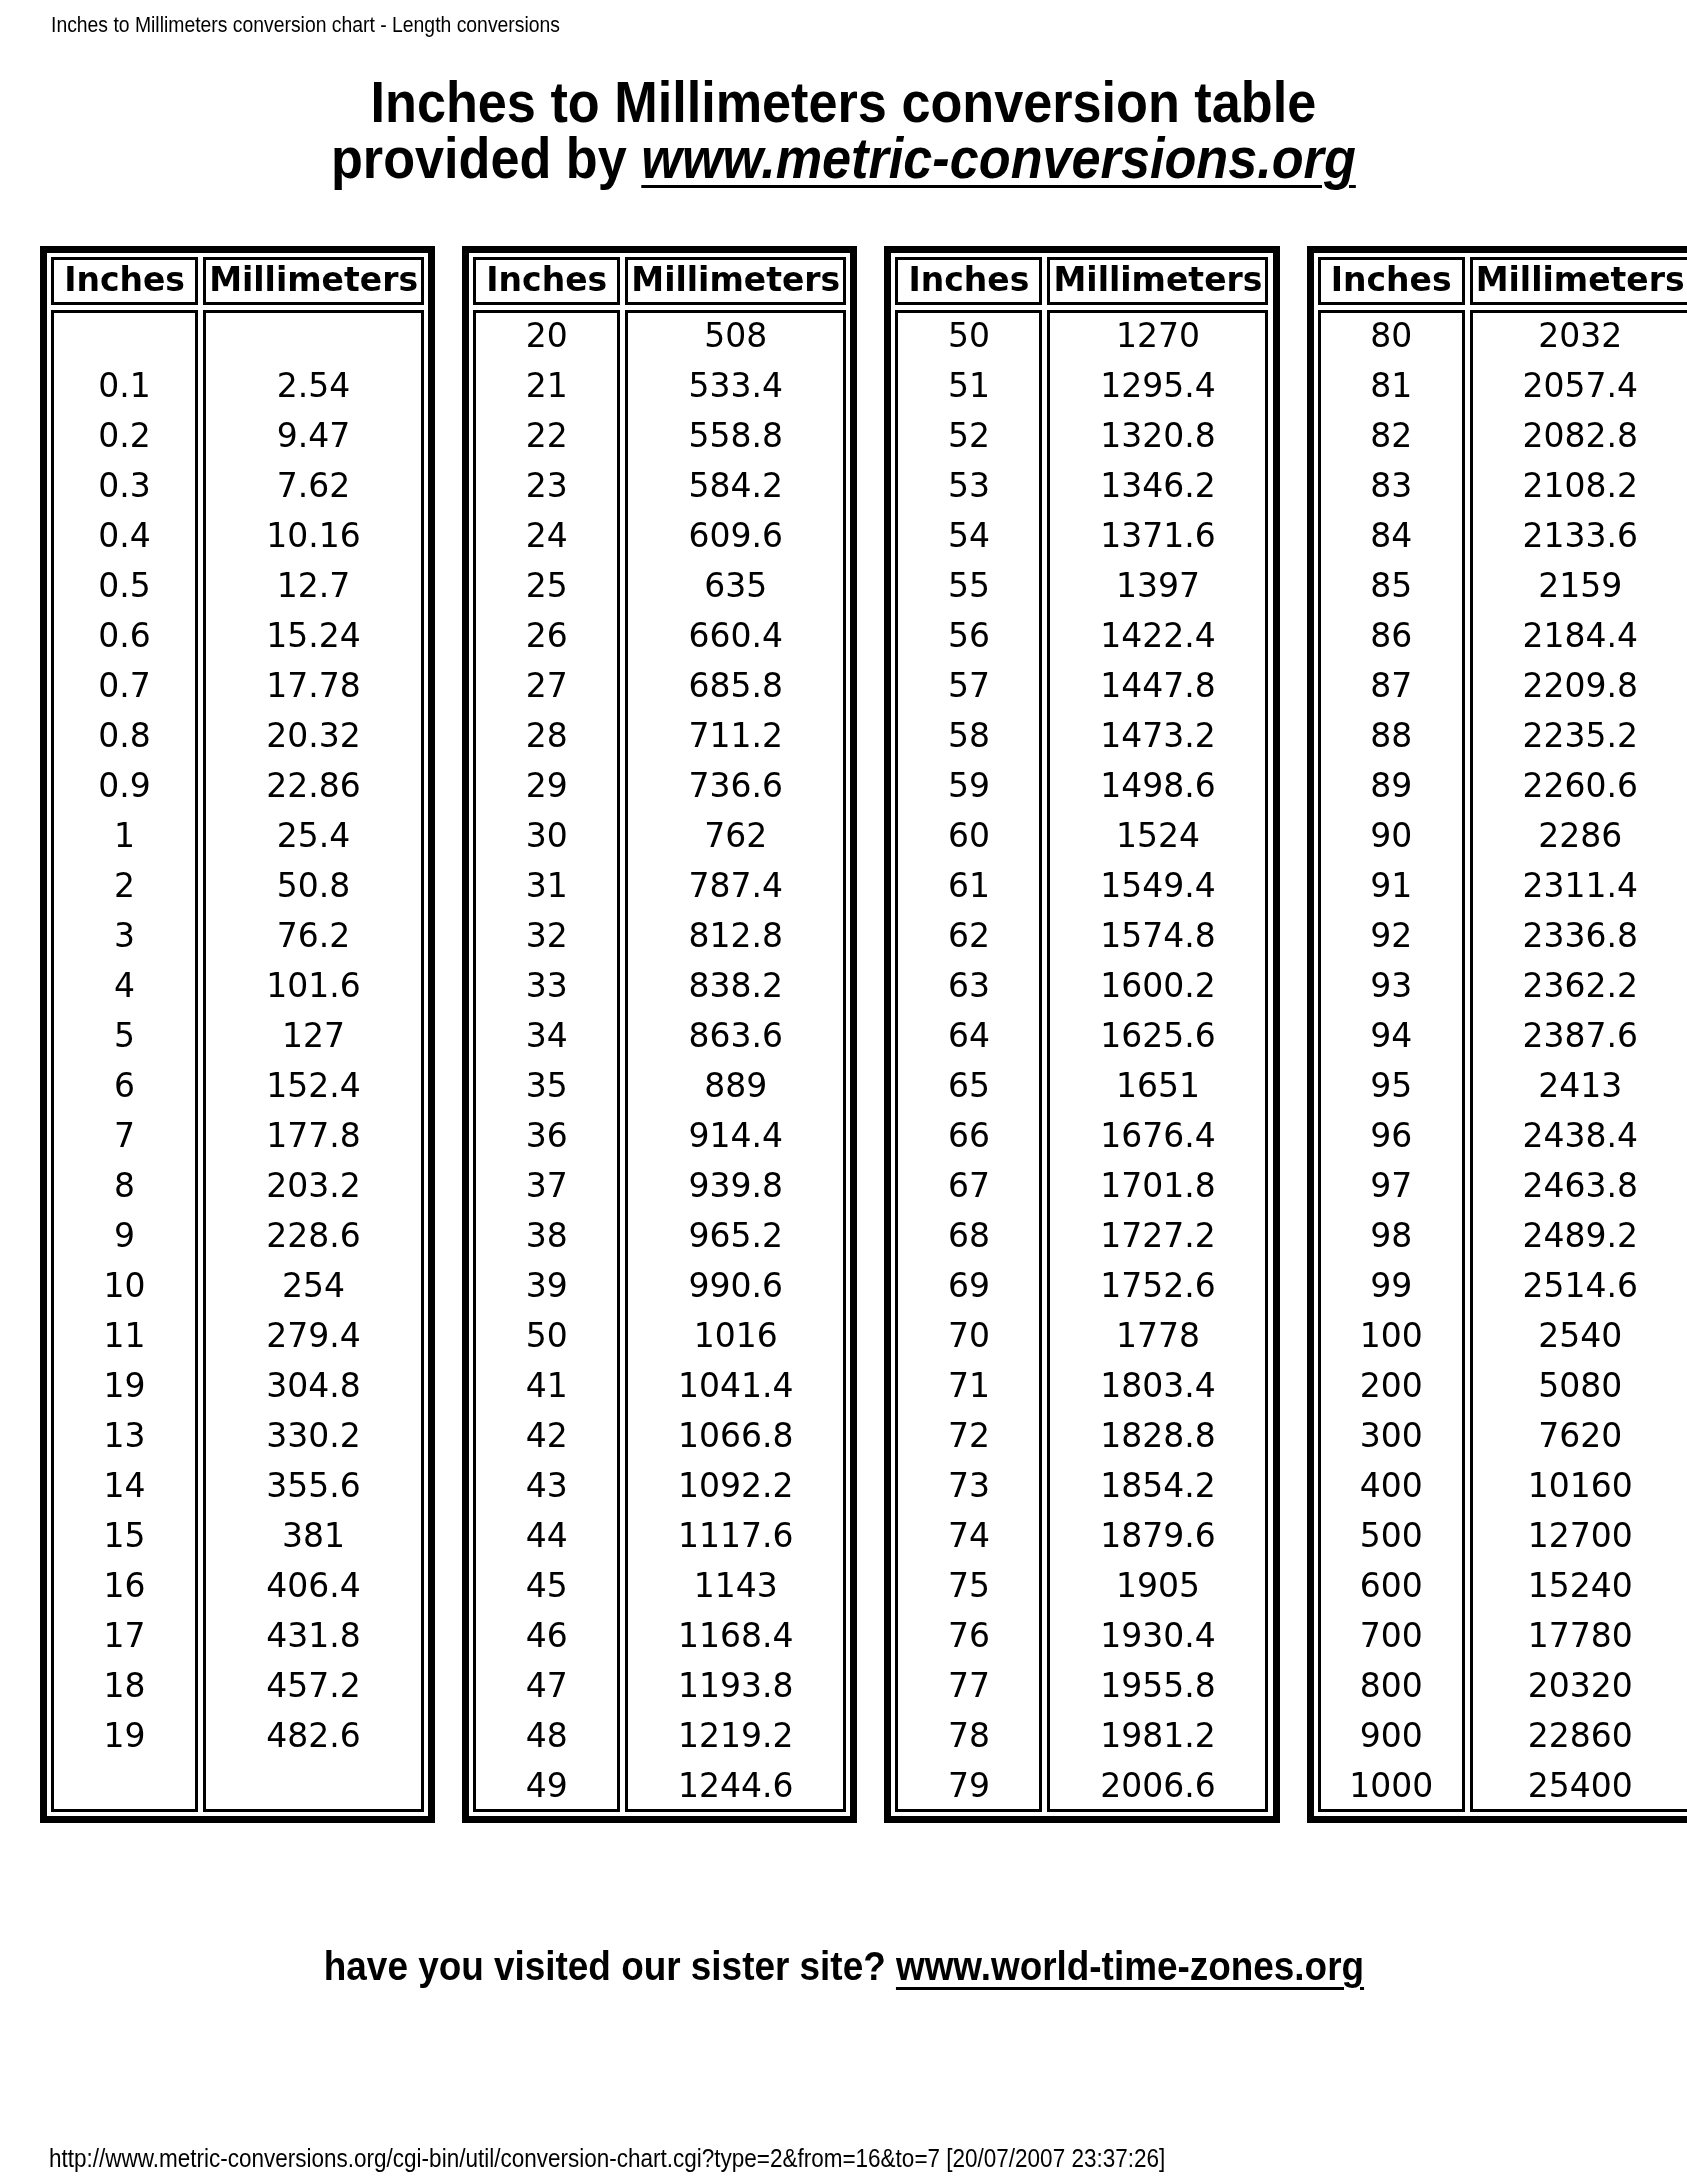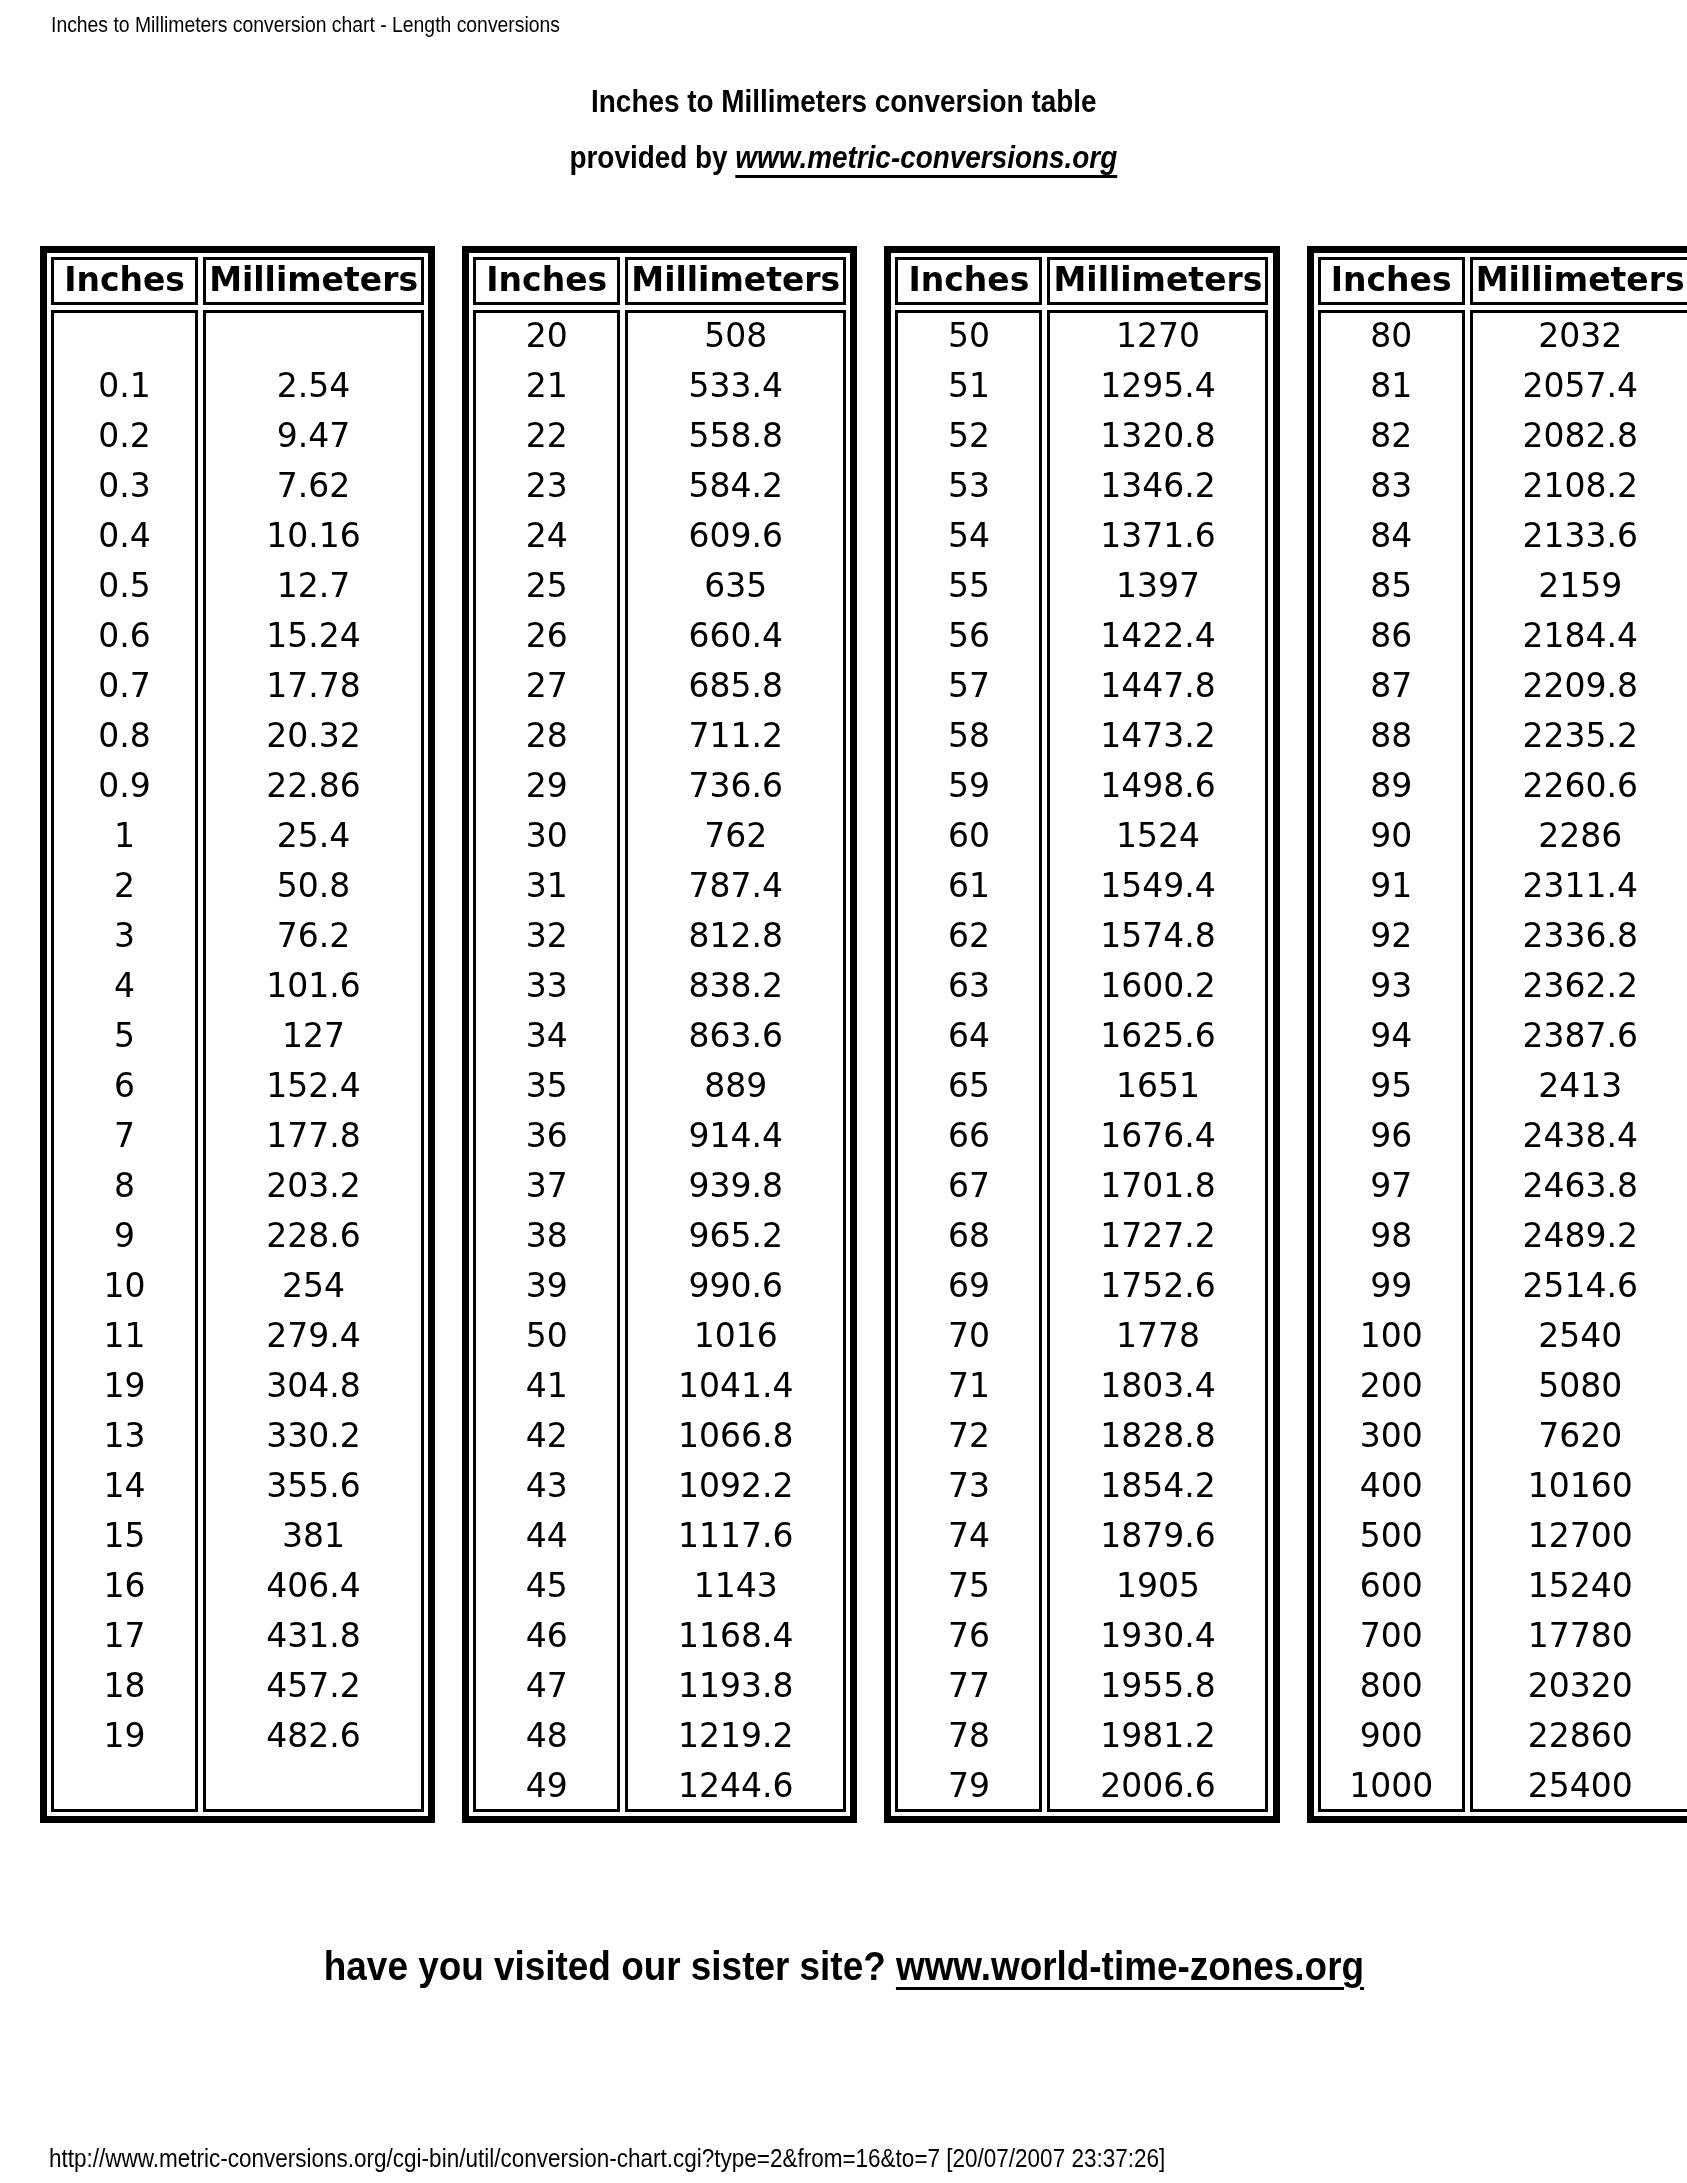--- a/index.html
+++ b/index.html
@@ -11,21 +11,21 @@
   .doc-header{
     position:absolute;top:11.5px;left:51px;
     font-family:"Liberation Sans",sans-serif;
     font-size:22px;white-space:nowrap;
     transform:scaleX(.88);transform-origin:left center;
   }
   .title-block{
     position:absolute;top:74px;left:0;width:100%;
     text-align:center;margin:0;
     font-family:"Liberation Sans",sans-serif;
-    font-weight:bold;font-size:31px;line-height:56px;
+    font-weight:bold;font-size:58px;line-height:56px;
   }
   .tline{display:inline-block;transform:scaleX(.9);white-space:nowrap;}
   .ulink{
     text-decoration:underline;
     text-decoration-thickness:3.3px;
     text-underline-offset:6.6px;
     cursor:pointer;
   }
   .italic{font-style:italic;}
   .tables{

